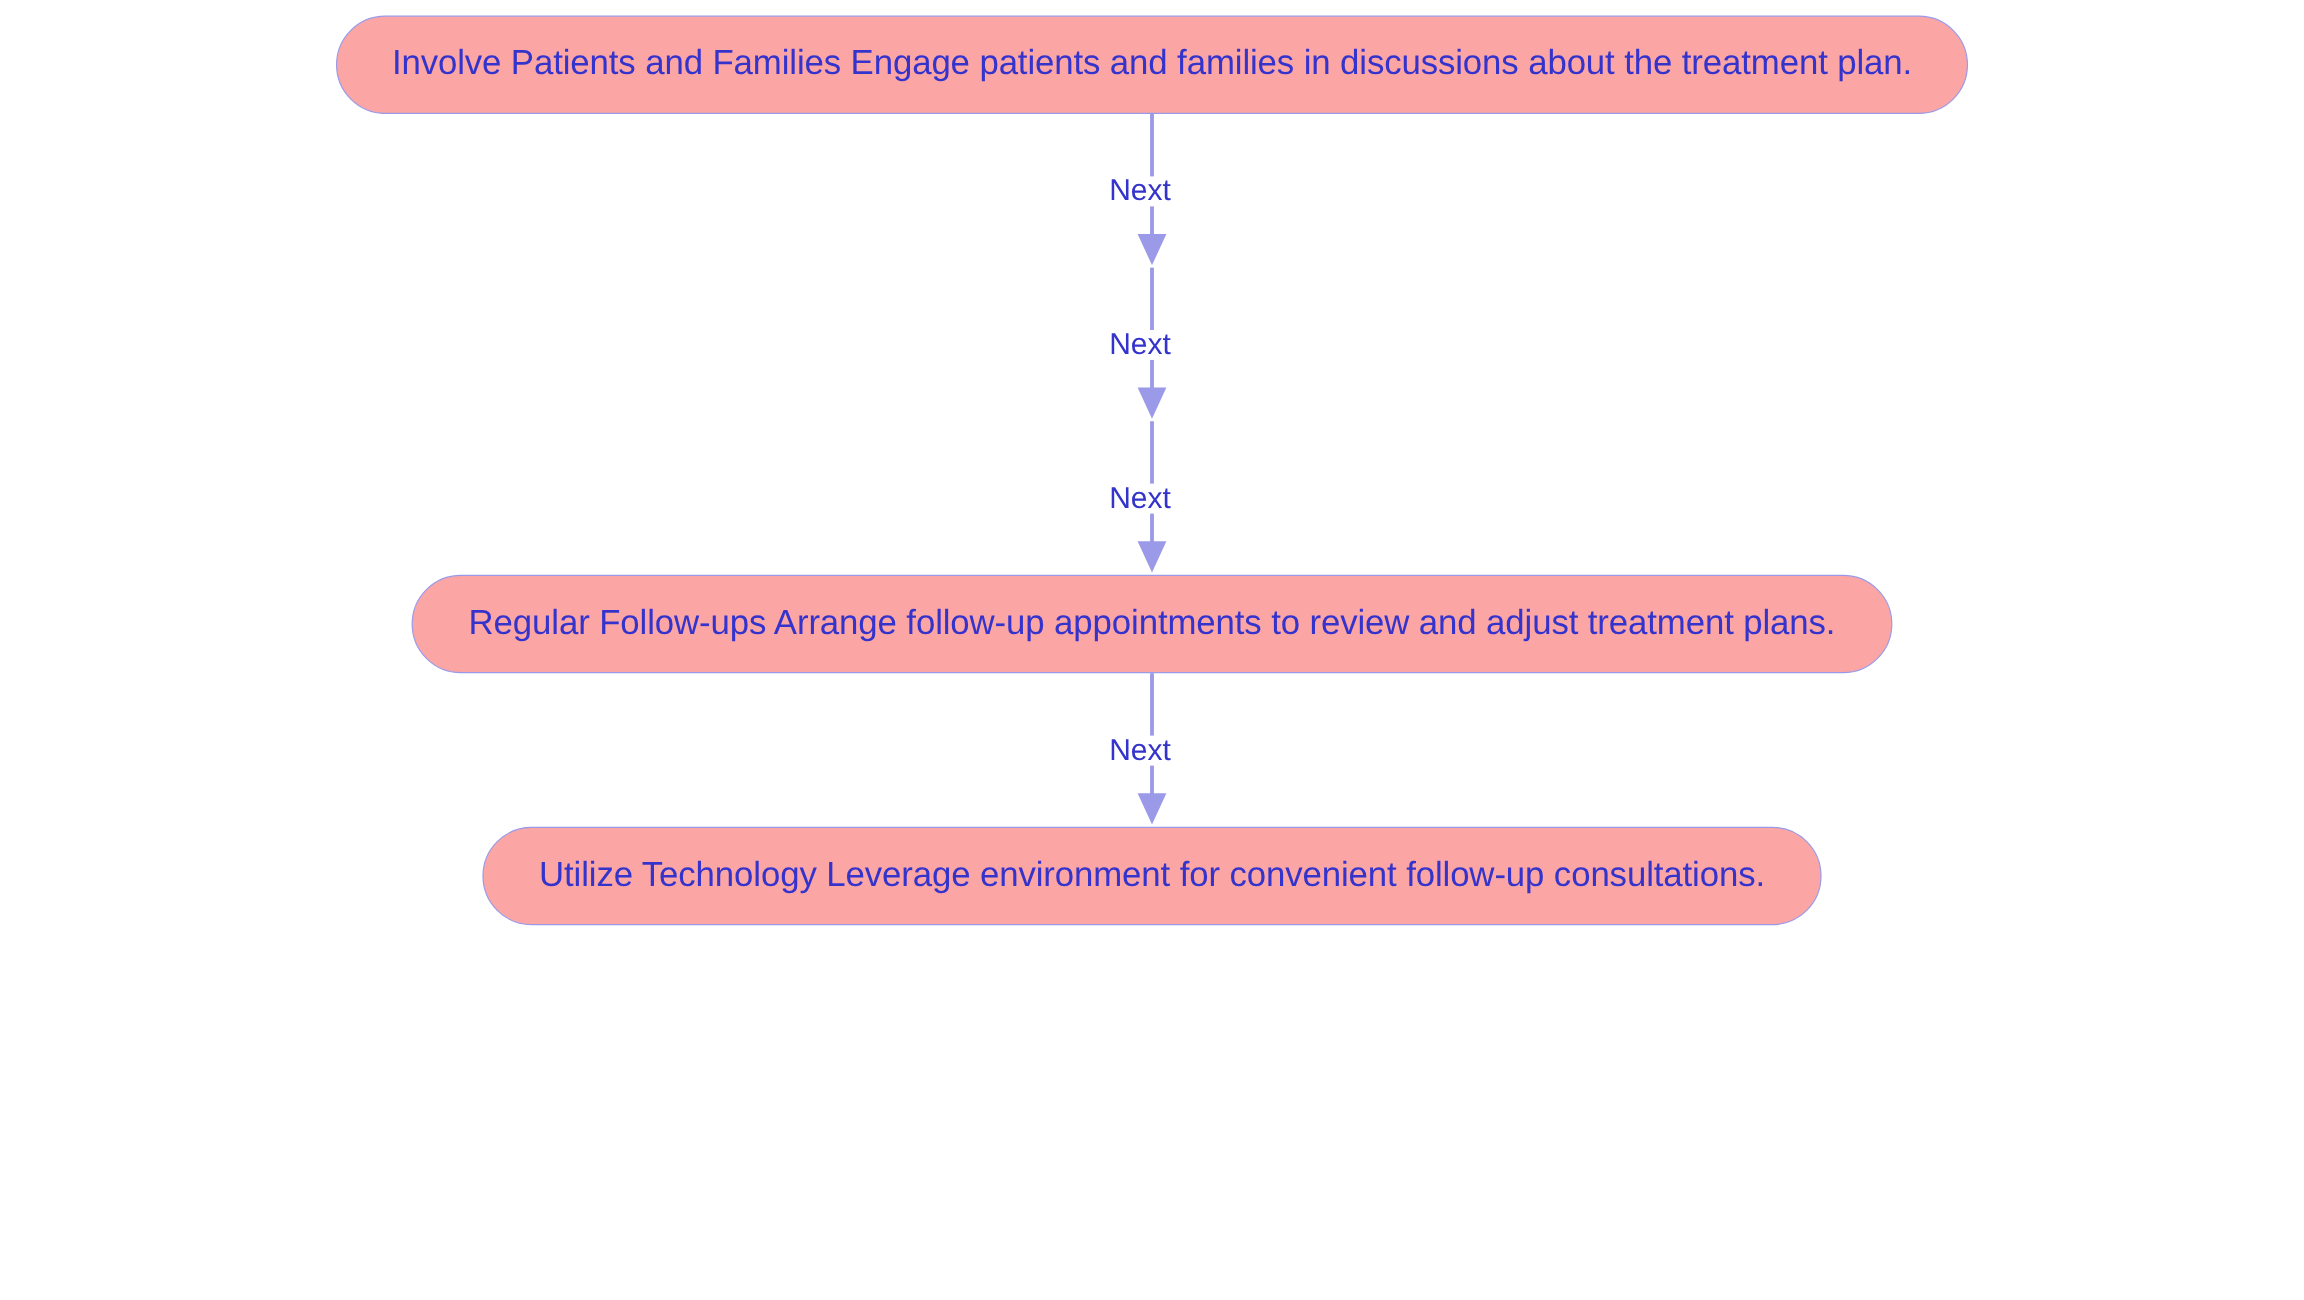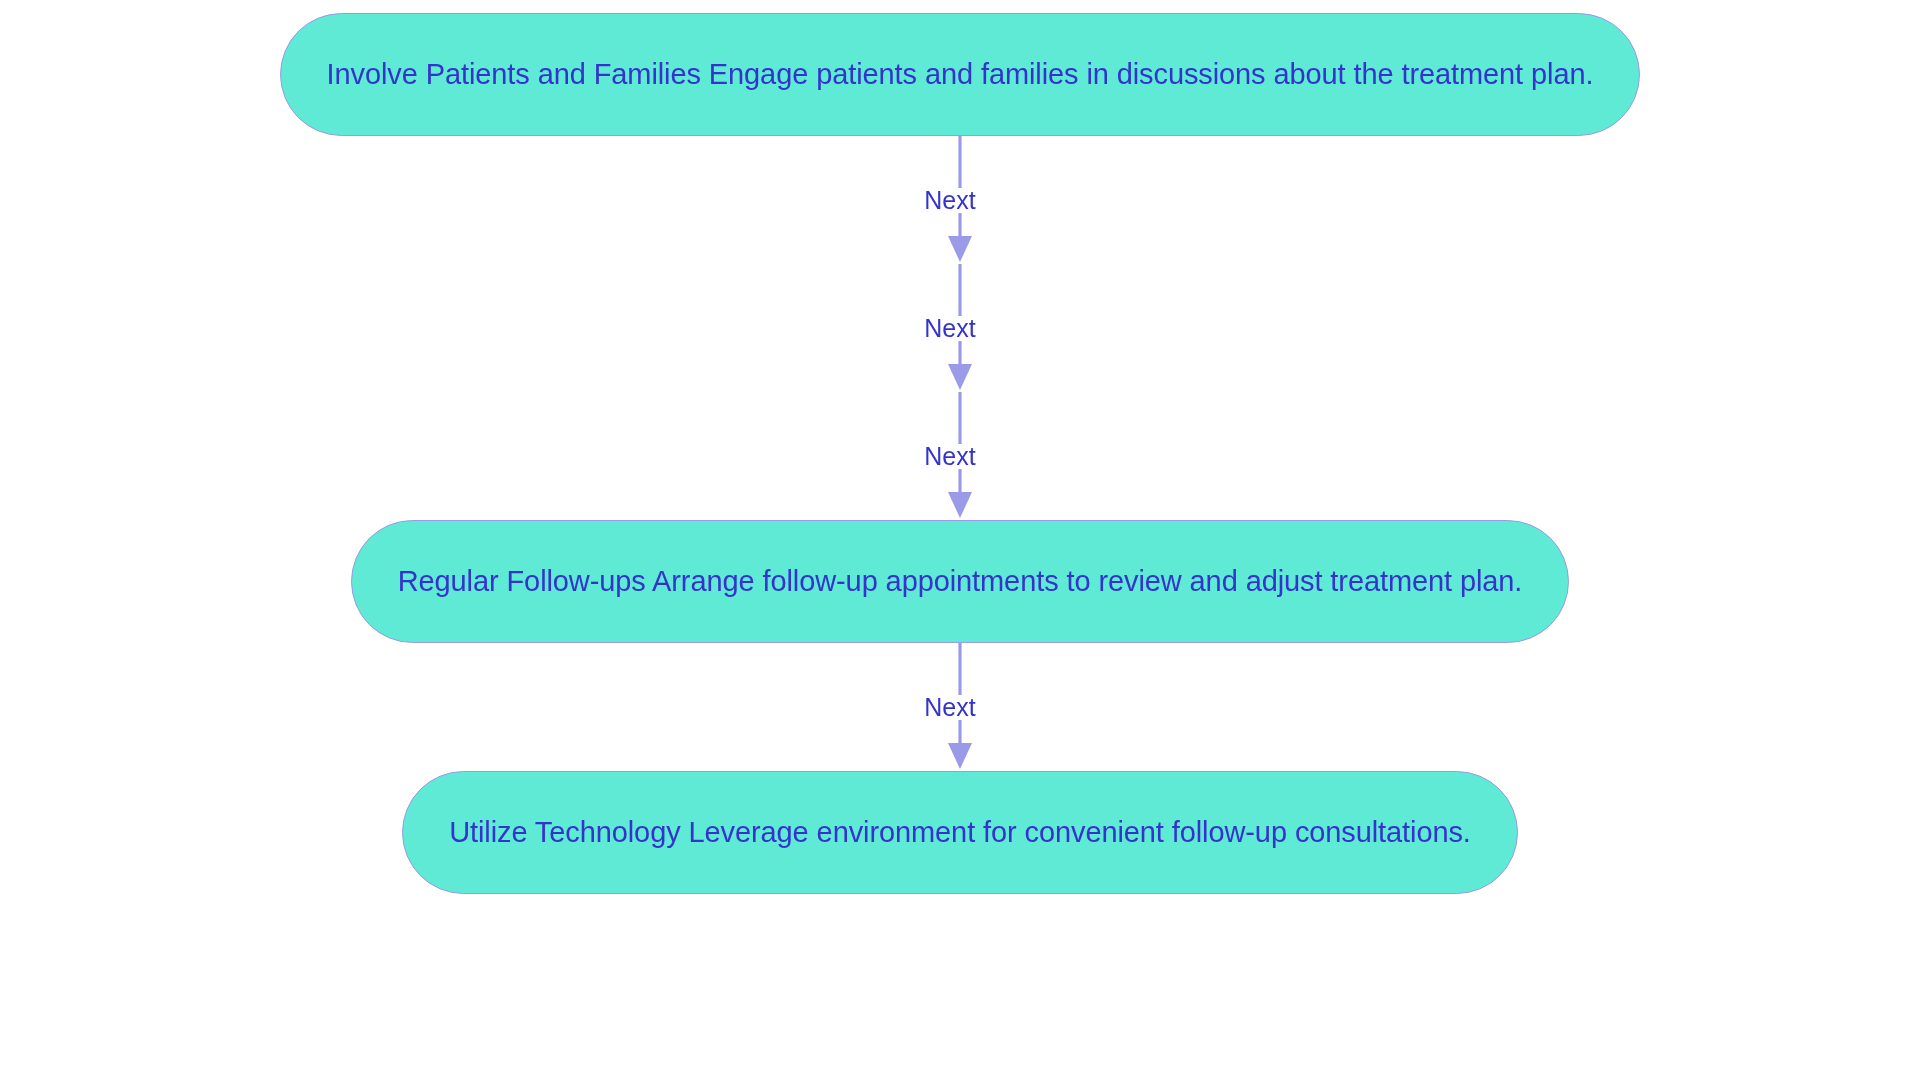--- a/index.html
+++ b/index.html
@@ -20,30 +20,30 @@
     width: 1920px;
     height: 1083px;
     display: flex;
     flex-direction: column;
     align-items: center;
     justify-content: flex-start;
   }
 
   .node {
     box-sizing: border-box;
-    background: #5eead4;
+    background: #fca5a5;
     border: 1.6px solid #9a9ae8;
     border-radius: 999px;
     color: #3434cc;
     display: flex;
     align-items: center;
     justify-content: center;
     text-align: center;
     white-space: nowrap;
-    height: 123px;
+    height: 82px;
     padding: 0 46px;
     font-size: 29px;
     letter-spacing: -0.1px;
     line-height: 1.1;
   }
 
   .connector {
     position: relative;
     width: 140px;
     height: 128px;
@@ -102,21 +102,21 @@
 
   <div class="connector">
     <svg width="40" height="128" viewBox="0 0 40 128" aria-hidden="true">
       <line x1="20" y1="0" x2="20" y2="108" stroke="#9a9ae8" stroke-width="3.2"></line>
       <polygon points="20,126 8,100 32,100" fill="#9a9ae8"></polygon>
     </svg>
     <span class="edge-label">Next</span>
   </div>
 
   <div class="node">
-    <span>Regular Follow-ups Arrange follow-up appointments to review and adjust treatment plan.</span>
+    <span>Regular Follow-ups Arrange follow-up appointments to review and adjust treatment plans.</span>
   </div>
 
   <div class="connector">
     <svg width="40" height="128" viewBox="0 0 40 128" aria-hidden="true">
       <line x1="20" y1="0" x2="20" y2="108" stroke="#9a9ae8" stroke-width="3.2"></line>
       <polygon points="20,126 8,100 32,100" fill="#9a9ae8"></polygon>
     </svg>
     <span class="edge-label">Next</span>
   </div>
 

